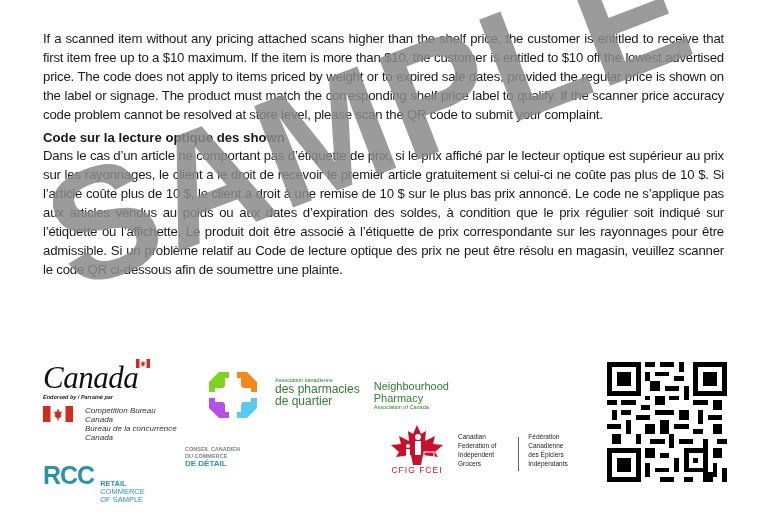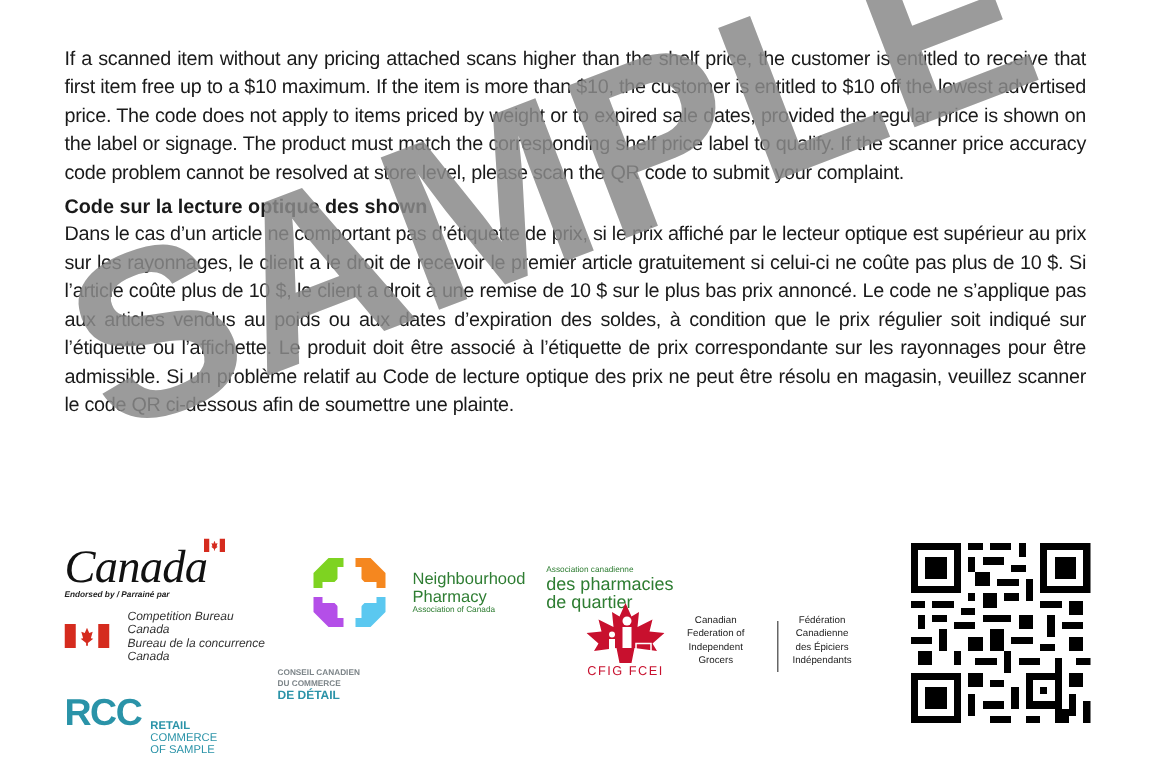--- a/index.html
+++ b/index.html
@@ -40,21 +40,21 @@
 <div class="logo" style="left:43px; top:360px; width:140px; height:80px;font-style:italic;">
   <div style="position:relative;">
     <span class="canada-word">Canada</span>
     <svg class="canada-flag-small" viewBox="0 0 14 9">
       <rect x="0" y="0" width="3.5" height="9" fill="#d52b1e"></rect>
       <rect x="10.5" y="0" width="3.5" height="9" fill="#d52b1e"></rect>
       <path d="M7 1.5 L7.8 3.5 L9 3 L8.4 5.3 L9.2 5.5 L7.3 7 L7.3 8 L6.7 8 L6.7 7 L4.8 5.5 L5.6 5.3 L5 3 L6.2 3.5 Z" fill="#d52b1e"></path>
     </svg>
   </div>
   <div class="endorsed" style="margin-top:-2px;">Endorsed by / Parrainé par</div>
-  <div style="display:flex; align-items:center; margin-top:6px;">
+  <div style="display:flex; margin-top:6px;">
     <svg width="30" height="16" viewBox="0 0 30 16">
       <rect x="0" y="0" width="7.5" height="16" fill="#d52b1e"></rect>
       <rect x="22.5" y="0" width="7.5" height="16" fill="#d52b1e"></rect>
       <path d="M15 2.5 L16.5 6 L18.8 5.2 L17.6 9.5 L19.2 9.8 L15.6 12.6 L15.6 14.5 L14.4 14.5 L14.4 12.6 L10.8 9.8 L12.4 9.5 L11.2 5.2 L13.5 6 Z" fill="#d52b1e"></path>
     </svg>
     <div class="cb-text" style="margin-left:12px;">
       <div>Competition Bureau</div>
       <div>Canada</div>
       <div>Bureau de la concurrence</div>
       <div>Canada</div>
@@ -81,33 +81,33 @@
 
 <div class="logo" style="left:205px; top:368px; display:flex; align-items:center;">
   <svg width="56" height="54" viewBox="0 0 56 54">
     <polygon points="18,0 38,0 38,18 56,18 56,36 38,36 38,54 18,54 18,36 0,36 0,18 18,18" fill="#ffffff"></polygon>
     <polygon points="14,4 24,4 24,14 14,24 4,24 4,14" fill="#7ed321"></polygon>
     <polygon points="32,4 42,4 52,14 52,24 42,24 32,14" fill="#f5871f"></polygon>
     <polygon points="4,30 14,30 24,40 24,50 14,50 4,40" fill="#b44fe8"></polygon>
     <polygon points="42,30 52,30 52,40 42,50 32,50 32,40" fill="#5bc8f0"></polygon>
     <polygon points="20,10 36,10 36,20 46,20 46,34 36,34 36,44 20,44 20,34 10,34 10,20 20,20" fill="#ffffff"></polygon>
   </svg>
+  <div style="margin-left:14px; margin-top:-6px;">
+    <div class="npac-fr-small">Association canadienne</div>
+    <div class="npac-fr">des pharmacies</div>
+    <div class="npac-fr">de quartier</div>
+  </div>
   <div style="margin-left:14px;">
     <div class="npac-en">Neighbourhood</div>
     <div class="npac-en">Pharmacy</div>
     <div class="npac-small">Association of Canada</div>
   </div>
-  <div style="margin-left:14px; margin-top:-6px;">
-    <div class="npac-fr-small">Association canadienne</div>
-    <div class="npac-fr">des pharmacies</div>
-    <div class="npac-fr">de quartier</div>
-  </div>
 </div>
 
-<div class="logo" style="left:388px; top:402px; display:flex; align-items:center;text-align:center;">
+<div class="logo" style="left:388px; top:425px; display:flex; align-items:center;">
   <div style="display:flex; flex-direction:column; align-items:center; width:58px;">
     <svg width="52" height="40" viewBox="0 0 52 40">
       <path d="M26 0 L30 9 L35 6 L34 16 L44 11 L42 19 L52 20 L44 27 L47 32 L32 30 L30 40 L22 40 L20 30 L5 32 L8 27 L0 20 L10 19 L8 11 L18 16 L17 6 L22 9 Z" fill="#c8102e"></path>
       <circle cx="27" cy="12" r="3" fill="#fff"></circle>
       <rect x="24" y="16" width="6" height="14" fill="#fff"></rect>
       <circle cx="17" cy="21" r="2" fill="#fff"></circle>
       <rect x="15" y="24" width="4" height="8" fill="#fff"></rect>
       <rect x="33" y="27" width="10" height="5" fill="none" stroke="#fff" stroke-width="1"></rect>
     </svg>
     <div class="cfig-label">CFIG FCEI</div>

